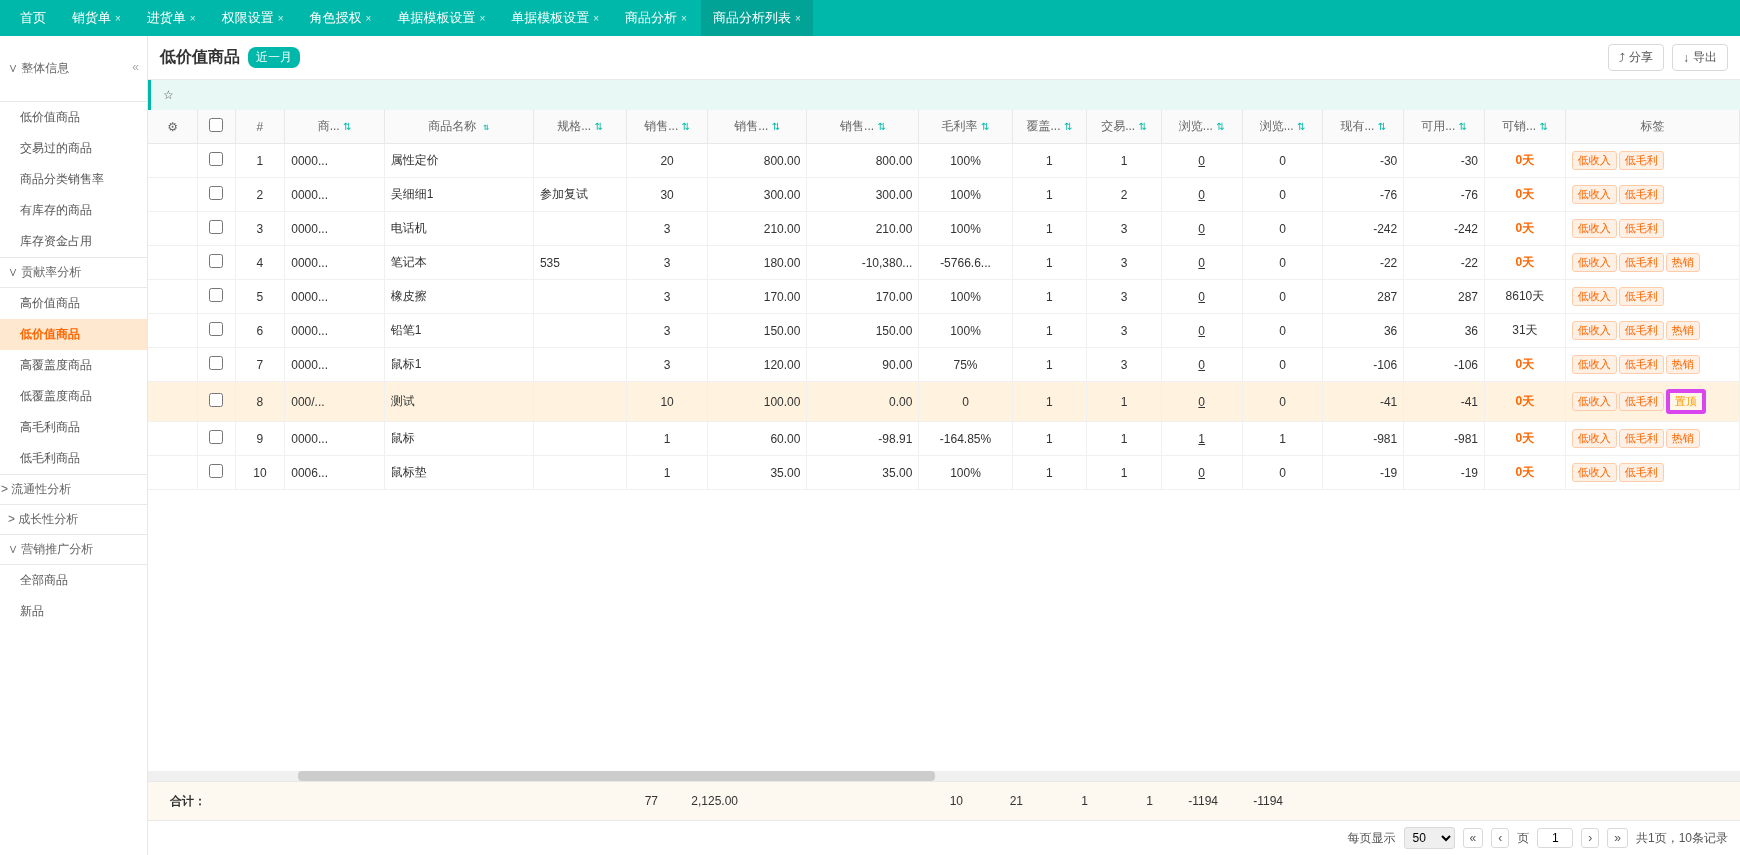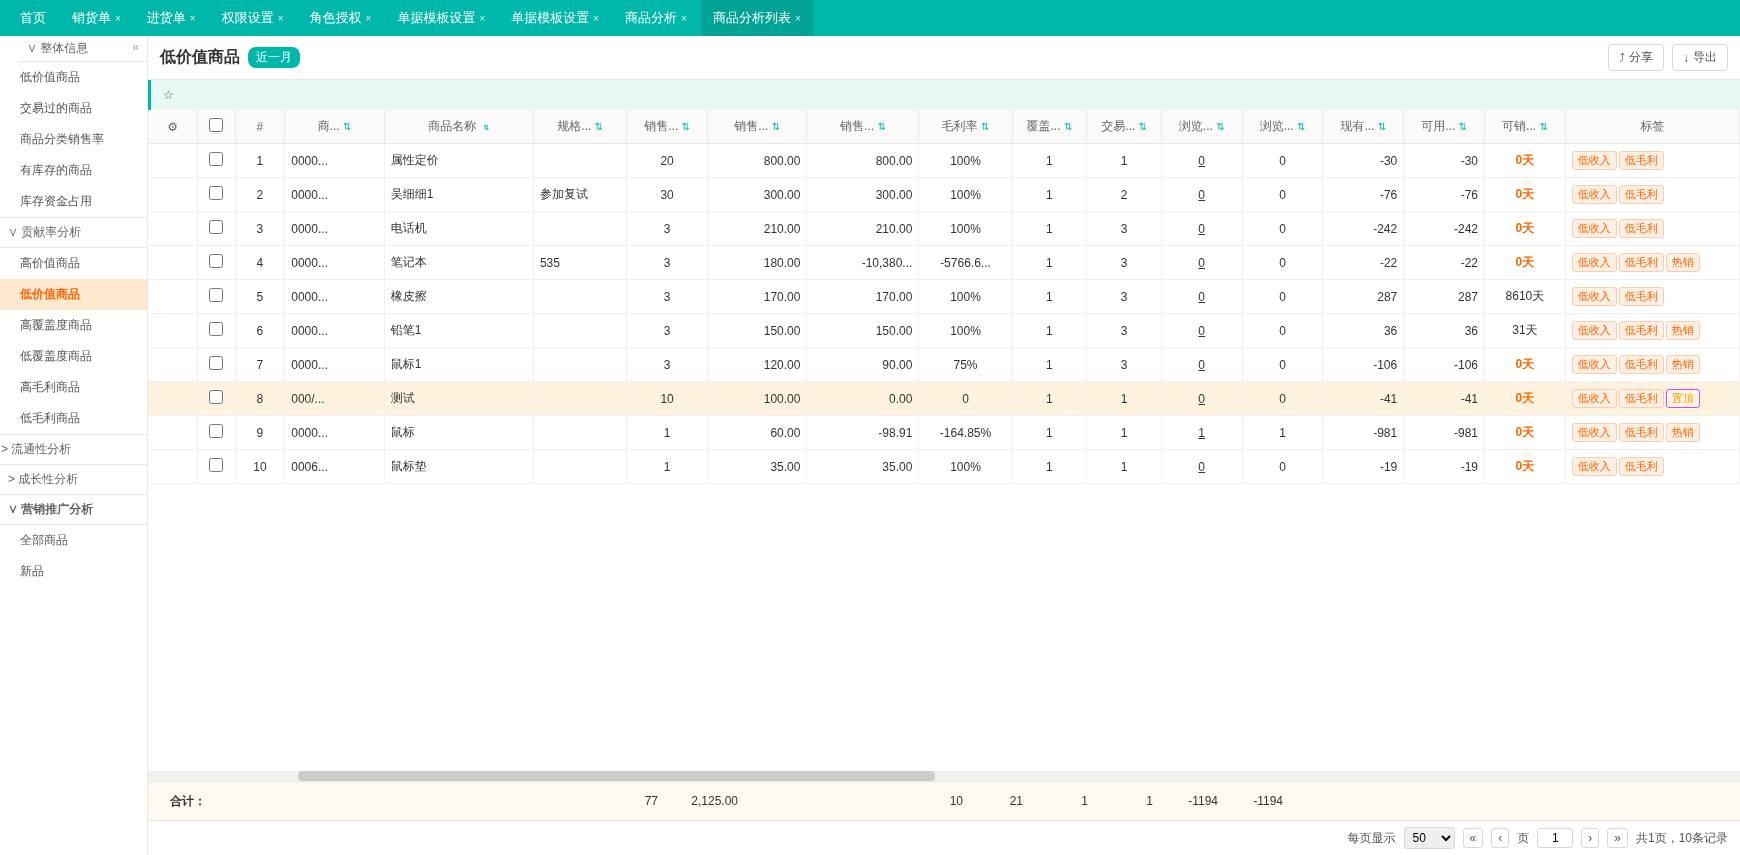--- a/index.html
+++ b/index.html
@@ -54,21 +54,21 @@
     thead th .sort-icon { color: #00b8a9; font-size: 10px; }
     tbody tr { border-bottom: 1px solid #f0f0f0; }
     tbody tr.highlighted { background: #fff3e0; }
     td { padding: 7px 6px; font-size: 12px; color: #333; border-right: 1px solid #f0f0f0; white-space: nowrap; overflow: hidden; text-overflow: ellipsis; }
     td.number { text-align: right; }
     td.center { text-align: center; }
     .tag { display: inline-block; padding: 1px 5px; border-radius: 3px; font-size: 11px; margin-right: 2px; }
     .tag.low-income { background: #fff0e6; color: #ff6600; border: 1px solid #ffccaa; }
     .tag.low-margin { background: #fff0e6; color: #ff6600; border: 1px solid #ffccaa; }
     .tag.hot { background: #fff0e6; color: #ff6600; border: 1px solid #ffccaa; }
-    .tag.warn { background: #fff8e6; color: #ff9900; border: 1px solid #d946ef; }
+    .tag.warn { background: #fff8e6; color: #ff9900; border: 4px solid #d946ef; }
     .link-underline { text-decoration: underline; color: #333; cursor: pointer; }
     .zero-days { color: #ff6600; font-weight: bold; }
     .days-normal { color: #333; }
 
     
     .table-footer { border-top: 1px solid #e8e8e8; background: #fef9f0; padding: 0; }
     .footer-row { display: flex; align-items: center; height: 38px; padding: 0 6px; font-size: 12px; }
     .footer-label { width: 60px; font-weight: bold; color: #333; text-align: right; padding-right: 8px; }
 
     
@@ -125,21 +125,21 @@
   </div>
   <div class="nav-item active">
     <span>商品分析列表</span>
     <span class="nav-close">×</span>
   </div>
 </div>
 
 <div class="main-layout">
 
   <div class="sidebar">
-    <div style="display:flex; align-items:flex-start; padding: 4px 8px; border-bottom: 1px solid #e8e8e8; margin-left: 19px;">
+    <div style="display:flex; align-items:flex-start; padding: 24px 8px; border-bottom: 1px solid #e8e8e8;">
       <span style="font-size:12px; color:#666; flex:1;">∨ 整体信息</span>
       <span style="cursor:pointer; color:#aaa; font-size:12px;">«</span>
     </div>
     <div class="sidebar-item">低价值商品</div>
     <div class="sidebar-item">交易过的商品</div>
     <div class="sidebar-item">商品分类销售率</div>
     <div class="sidebar-item">有库存的商品</div>
     <div class="sidebar-item">库存资金占用</div>
 
     <div style="padding: 6px 8px; border-bottom: 1px solid #e8e8e8; border-top: 1px solid #e8e8e8;">
@@ -152,21 +152,21 @@
     <div class="sidebar-item">高毛利商品</div>
     <div class="sidebar-item">低毛利商品</div>
 
     <div style="padding: 6px 1px; border-bottom: 1px solid #e8e8e8; border-top: 1px solid #e8e8e8;">
       <span style="font-size:12px; color:#666;">&gt; 流通性分析</span>
     </div>
     <div style="padding: 6px 8px; border-bottom: 1px solid #e8e8e8;">
       <span style="font-size:12px; color:#666;">&gt; 成长性分析</span>
     </div>
 
-    <div style="padding: 6px 8px; border-bottom: 1px solid #e8e8e8; font-weight: bold;">
+    <div style="padding: 6px 8px; border-bottom: 1px solid #e8e8e8;">
       <span style="font-size:12px; color:#666;">∨ 营销推广分析</span>
     </div>
     <div class="sidebar-item">全部商品</div>
     <div class="sidebar-item">新品</div>
   </div>
 
   <div class="content">
 
     <div class="content-header">
       <span class="page-title">低价值商品</span>

